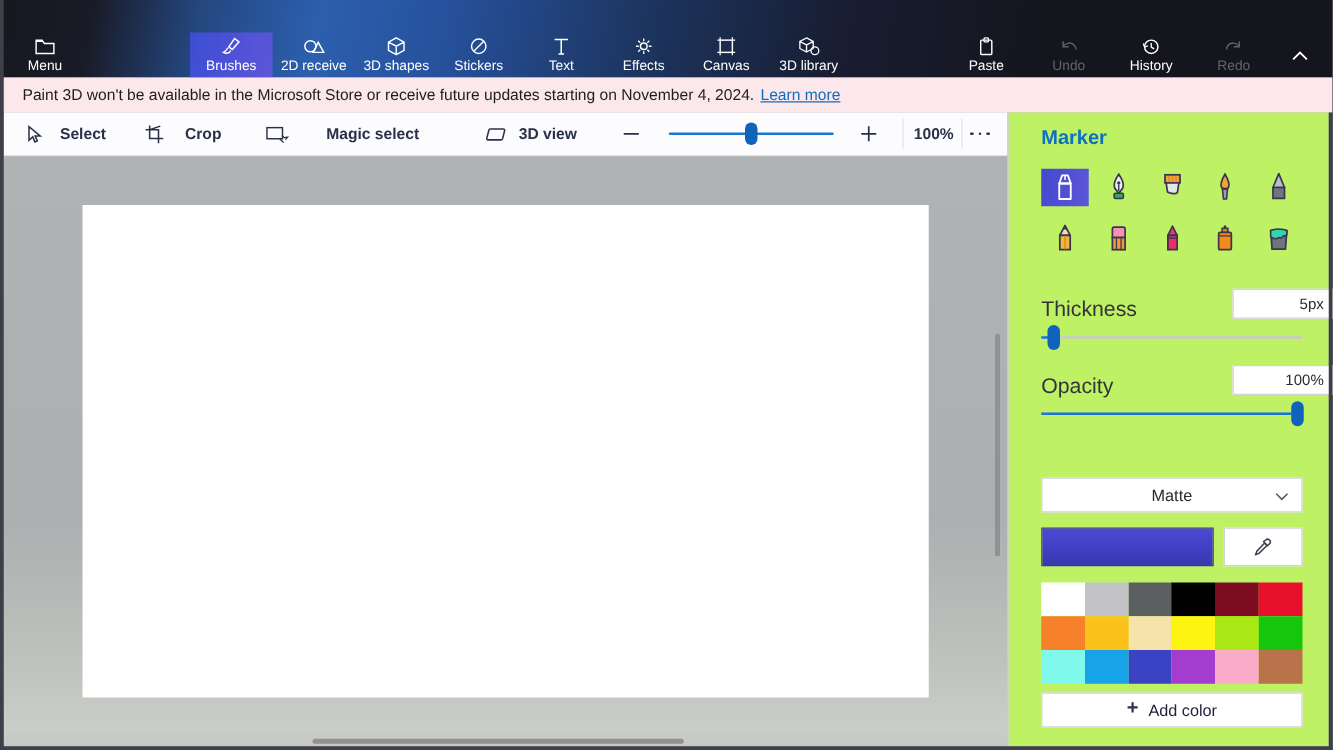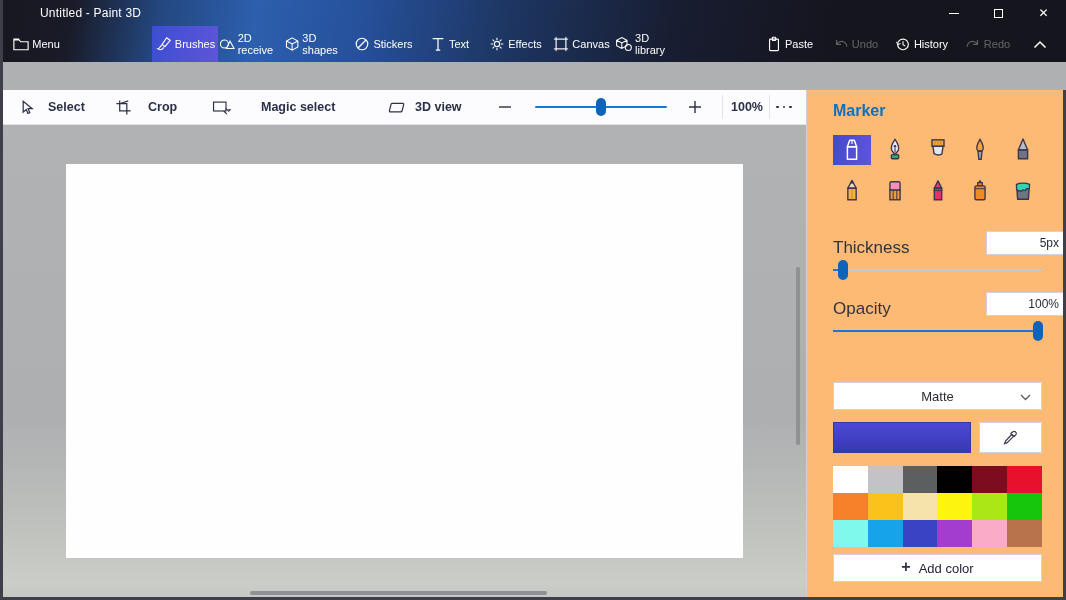--- a/index.html
+++ b/index.html
@@ -12,21 +12,21 @@
     background:linear-gradient(100deg,#17171f 0%,#191b28 7%,#24477f 15%,#2c5fae 24%,#26509a 34%,#1d3560 48%,#181d31 63%,#15151e 78%,#15151e 100%); }
   .titlebar { position:absolute; left:0; top:0; width:100%; height:26px; }
   .window-title { position:absolute; left:40px; top:6px; color:#fff; font-size:12px; letter-spacing:.2px; }
   .win-controls { position:absolute; right:0; top:0; height:26px; display:flex; }
   .win-btn { width:45px; height:26px; display:flex; align-items:center; justify-content:center; color:#fff; cursor:default; }
   .glyph-min { width:10px; height:1px; background:#fff; display:block; }
   .glyph-max { width:9px; height:9px; border:1px solid #fff; display:block; }
   .glyph-close { font-size:12px; line-height:1; }
 
   .ribbon { position:absolute; left:0; top:26px; width:100%; height:36px; display:flex; }
-  .ribbon-item { height:36px; display:flex; flex-direction:row; align-items:center; justify-content:center; gap:2px;
+  .ribbon-item { height:36px; display:flex; flex-direction:column; align-items:center; justify-content:center; gap:2px;
     color:#fff; font-size:11px; cursor:default; }
   .ribbon-item svg { display:block; }
   .menu-item { width:64px; margin-left:4px; }
   .center-group { display:flex; margin-left:84px; }
   .center-group .ribbon-item { width:66px; }
   .ribbon-item.selected { background:linear-gradient(100deg,#3c4ed3 0%,#5e55d8 100%); }
   .right-group { position:absolute; right:46px; top:0; display:flex; }
   .right-group .ribbon-item { width:66px; }
   .ribbon-item.disabled { color:rgba(255,255,255,0.32); }
   .ribbon-item.disabled svg { opacity:.32; }
@@ -49,21 +49,21 @@
   .dots i { width:2.5px; height:2.5px; border-radius:50%; background:#2a3048; }
 
   
   .canvas-area { position:absolute; left:3px; top:125px; width:803px; height:472px;
     background:linear-gradient(180deg,#b0b2b4 0%,#adafb1 62%,#c0c2be 86%,#cbcdc9 97%,#c6c8c4 100%); }
   .paper { position:absolute; left:63px; top:39px; width:677px; height:394px; background:#fefefe; }
   .vscroll { position:absolute; left:793px; top:142px; width:4px; height:178px; background:#8f9193; border-radius:2px; }
   .hscroll { position:absolute; left:247px; top:466px; width:297px; height:4px; background:#8f9193; border-radius:2px; }
 
   
-  .panel { position:absolute; left:806px; top:90px; width:257px; height:507px; background:#fdba74;
+  .panel { position:absolute; left:806px; top:90px; width:257px; height:507px; background:#bef264;
     border-left:1px solid #cfcfd6; }
   .panel-title { position:absolute; left:26px; top:12px; font-size:16px; font-weight:700; color:#0f6fc0; }
   .brush-grid { position:absolute; left:26px; top:45px; width:209px; display:flex; flex-wrap:wrap; row-gap:11px; justify-content:space-between; }
   .brush-tile { width:38px; height:30px; display:flex; align-items:center; justify-content:center; cursor:pointer; }
   .brush-tile.selected { background:linear-gradient(100deg,#4449ce 0%,#5f55d8 100%); }
 
   .field-label { position:absolute; left:26px; font-size:17px; color:#33333b; }
   .num-box { position:absolute; left:179px; width:82px; height:24px; background:#fff; border:1px solid #d2d2d8;
     font-size:12px; color:#2a2a33; display:flex; align-items:center; justify-content:flex-end; padding-right:8px; }
   .p-track { position:absolute; left:26px; width:209px; height:2px; background:#c7c7cd; }
@@ -91,34 +91,20 @@
   .edge-l { position:absolute; left:0; top:0; width:3px; height:600px; background:#3f3f49; }
   .edge-r { position:absolute; right:0; top:90px; width:3px; height:510px; background:#3f3f49; }
   .edge-b { position:absolute; left:0; bottom:0; width:1066px; height:3px; background:#3f3f49; }
 </style>
 </head>
 <body>
 
 <div class="window">
 
   <div class="header">
-    <div class="titlebar">
-      <span class="window-title">Untitled - Paint 3D</span>
-      <div class="win-controls">
-        <div class="win-btn">
-            <span class="glyph-min"></span>
-          </div>
-        <div class="win-btn">
-            <span class="glyph-max"></span>
-          </div>
-        <div class="win-btn">
-            <span class="glyph-close">✕</span>
-          </div>
-      </div>
-    </div>
 
     <div class="ribbon">
       <div class="ribbon-item menu-item">
         <svg width="18" height="16" viewBox="0 0 20 18">
             <path d="M2 4.5h6l1.5 2H18v9H2z M2 4.5v-1h6" fill="none" stroke="#fff" stroke-width="1.3"></path>
           </svg>
         <span>Menu</span>
       </div>
 
       <div class="center-group">
@@ -211,20 +197,24 @@
       </div>
 
       <div class="collapse-btn">
         <svg width="14" height="9" viewBox="0 0 14 9">
             <path d="M1.5 7.5L7 2l5.5 5.5" fill="none" stroke="#fff" stroke-width="1.5"></path>
           </svg>
       </div>
     </div>
   </div>
 
+  <div class="notice">
+    <span>Paint 3D won't be available in the Microsoft Store or receive future updates starting on November 4, 2024.</span>
+    <a>Learn more</a>
+  </div>
 
   <div class="toolbar">
     <div class="tb" style="left:15px;">
       <svg width="17" height="17" viewBox="0 0 18 18">
           <path d="M5.5 2.5v11.5l3.2-2.9 1.8 4.3 2-.9-1.8-4.2h4.3z" fill="none" stroke="#2a3048" stroke-width="1.3"></path>
         </svg>
     </div>
     <div class="tb tb-label" style="left:45px;">Select</div>
 
     <div class="tb" style="left:112px;">

